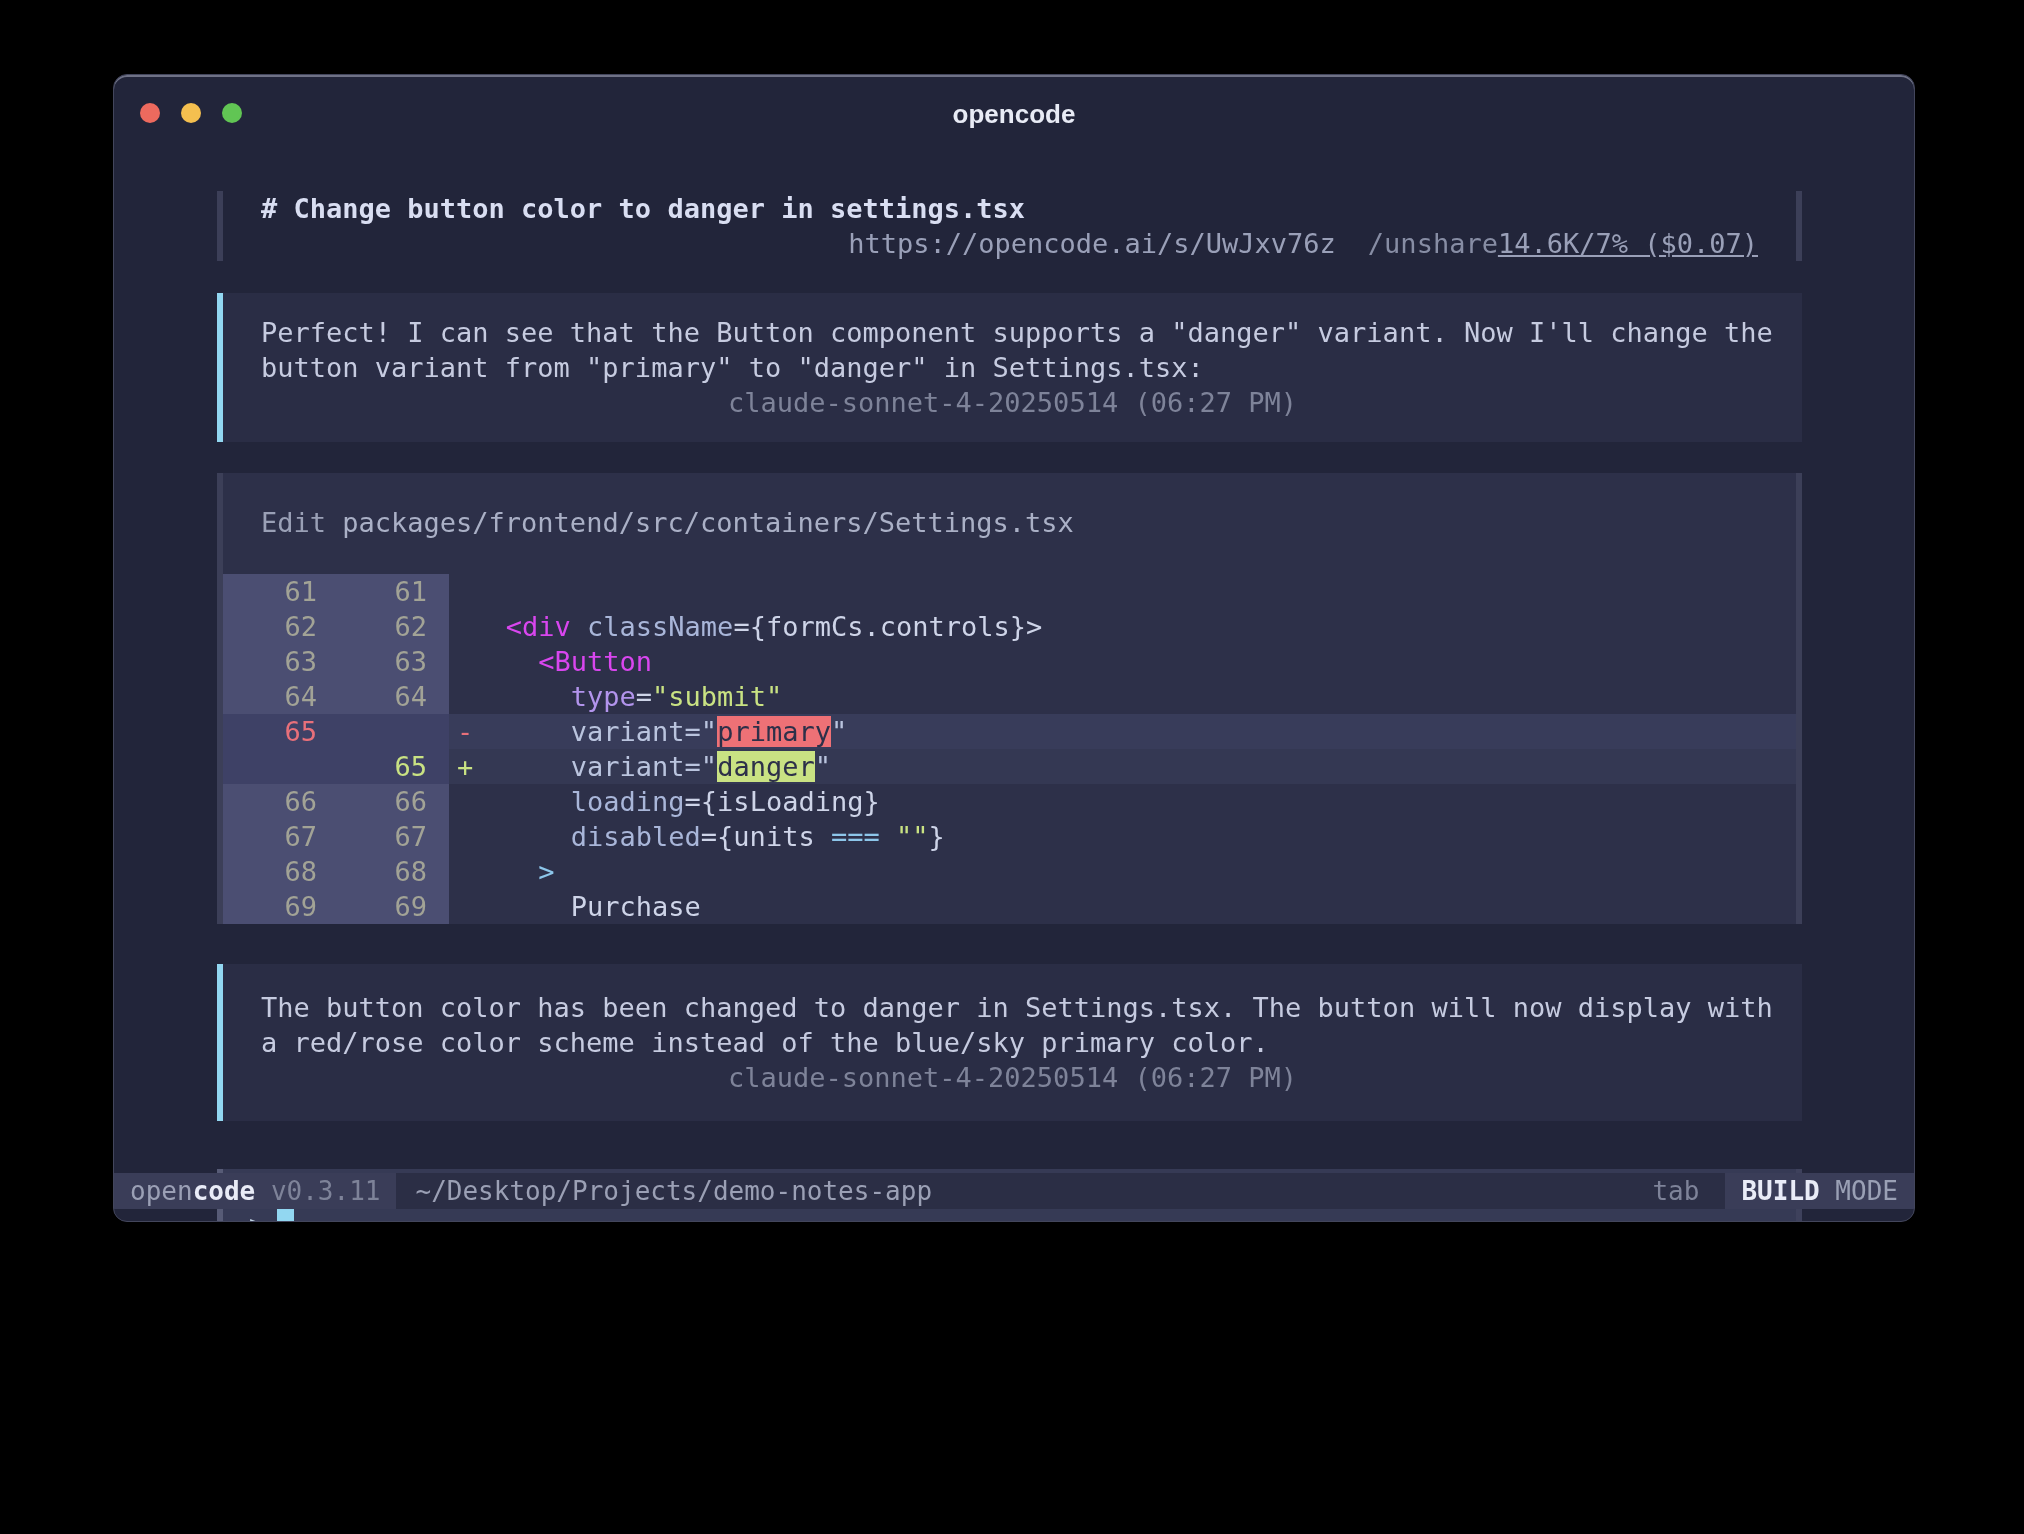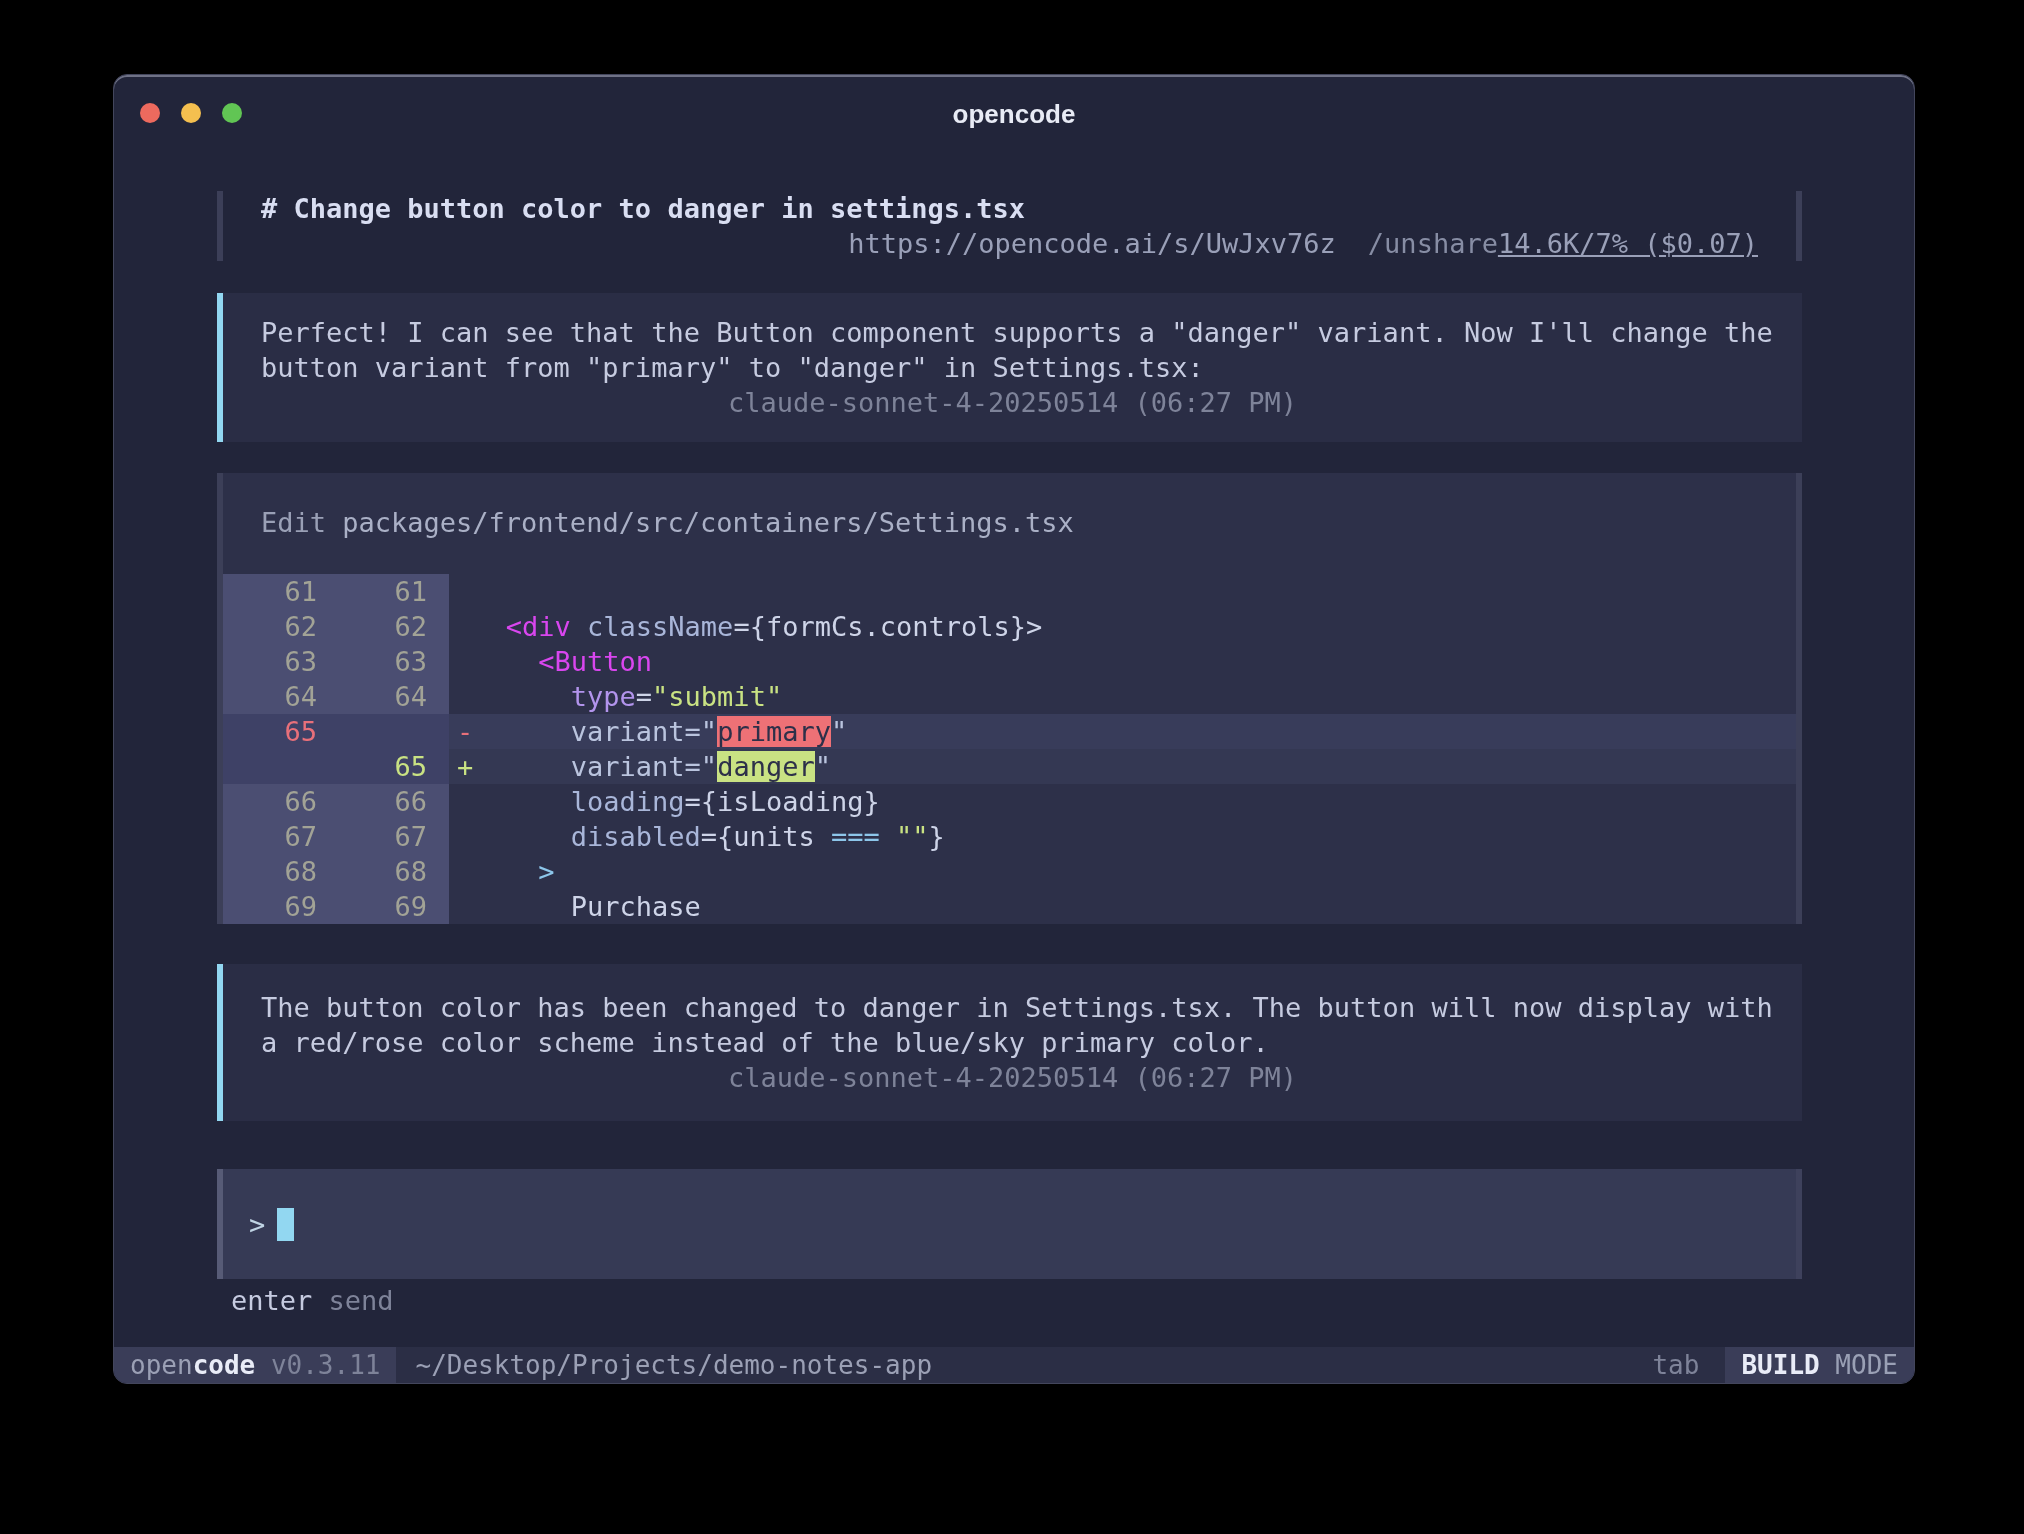--- a/index.html
+++ b/index.html
@@ -1,18 +1,18 @@
 <!DOCTYPE html>
 <html><head>
 <meta charset="utf-8">
 <style>
   * { margin:0; padding:0; box-sizing:border-box; }
   html,body { width:2024px; height:1534px; background:#000; overflow:hidden;
               font-family:"DejaVu Sans Mono", monospace; }
-  .window { position:absolute; left:113px; top:74px; width:1802px; height:1310px;
+  .window { position:absolute; left:113px; top:74px; width:1802px; height:1148px;
             background:#22253a; border-radius:14px; border:1px solid #43465c;
             box-shadow: inset 0 2px 0 #6f7286; overflow:hidden; }
   .titlebar { position:relative; height:76px; }
   .lights { position:absolute; left:26px; top:28px; display:flex; gap:21px; }
   .light { width:20px; height:20px; border-radius:50%; }
   .light-red { background:#ed6a5e; } .light-yellow { background:#f4bf4f; } .light-green { background:#61c554; }
   .win-title { text-align:center; padding-top:24px; font-family:"Liberation Sans", sans-serif;
                font-weight:bold; font-size:26px; color:#e8ebf5; }
 
   .content { position:absolute; left:103px; top:116px; width:1585px;
@@ -56,21 +56,21 @@
   .prompt { color:#c0d4e4; }
   .cursor { display:inline-block; width:17px; height:33px; background:#92d7f1;
             margin-left:12px; vertical-align:middle; }
 
   
   .foot { margin-top:4px; display:flex; justify-content:space-between; padding:0 14px;text-align:center; }
   .foot-key { color:#c6cbe0; } .foot-act { color:#7e8399; }
   .foot-provider { color:#8a90a6; } .foot-model { color:#d5d9ea; }
 
   
-  .statusbar { position:absolute; left:0; right:0; bottom:0; height:36px; background:#2b2e45;
+  .statusbar { position:absolute; left:0; right:0; bottom:12px; height:36px; background:#2b2e45;
                display:flex; align-items:center; font-size:26px; line-height:36px; }
   .chip { height:36px; background:#3a3d58; padding:0 16px; white-space:pre; }
   .sb-open { color:#9ba0b5; } .sb-code { color:#e9ecf7; font-weight:bold; } .sb-ver { color:#7e8399; }
   .sb-path { color:#9ba0b5; margin-left:19px; }
   .sb-spacer { flex:1; }
   .sb-tab { color:#7e8399; margin-right:26px; }
   .sb-mode-b { color:#e9ecf7; font-weight:bold; } .sb-mode-r { color:#9aa0b5; }
 </style>
 </head>
 <body>

